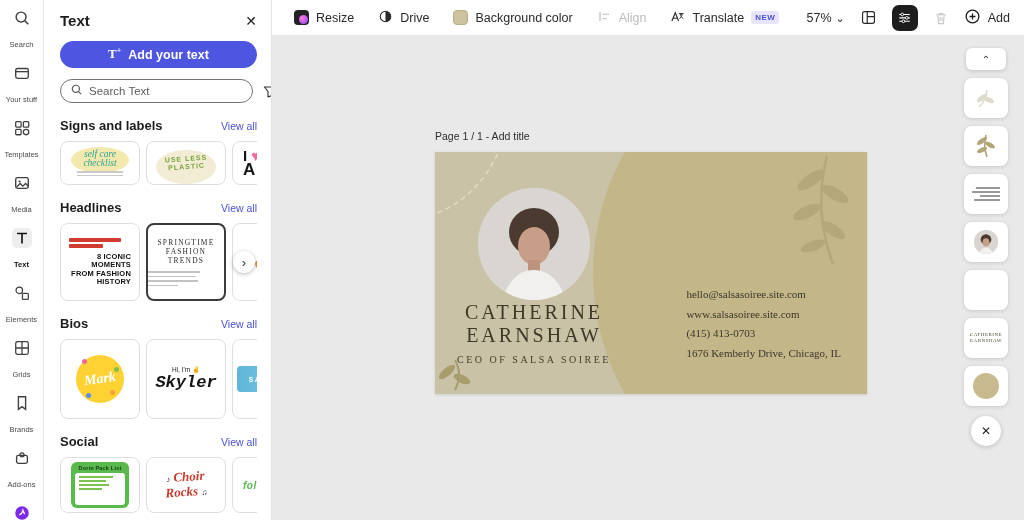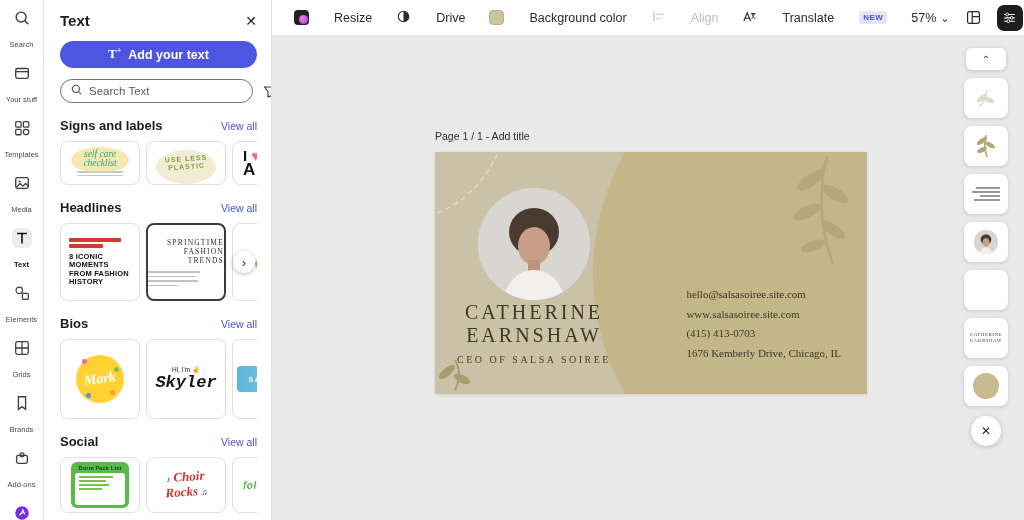--- a/index.html
+++ b/index.html
@@ -41,25 +41,25 @@
 .blob{position:absolute;border-radius:50%}
 .blob.yellow{left:10px;top:5px;width:58px;height:26px;background:#f3e8ad}
 .blob.cream{left:9px;top:8px;width:60px;height:34px;background:#f2ecd4}
 .script-teal{position:relative;font-family:"Liberation Serif",serif;font-style:italic;font-size:9.5px;line-height:9px;color:#2ba39b;text-align:center;z-index:1}
 .mini-lines{position:relative;margin-top:3px;display:flex;flex-direction:column;gap:2px;align-items:center;z-index:1}
 .mini-lines i{display:block;width:46px;height:1.5px;background:#c9c9c9}
 .plastic-txt{position:relative;font-size:7px;font-weight:700;letter-spacing:1px;color:#7aa23c;text-align:center;transform:rotate(-4deg);z-index:1;line-height:8px}
 .iheart{font-weight:800;font-size:15px;color:#141414;line-height:14px;text-align:left;width:100%;padding-left:10px}
 .iheart .hrt{color:#f0699f}
 .ar{font-weight:800;font-size:17px;color:#141414;letter-spacing:1px}
-.head1{width:100%;padding:7px 8px;text-align:left}
+.head1{width:100%;padding:7px 8px;text-align:right}
 .redbar{height:4px;background:#d23b2f;border-radius:1px;margin-bottom:2px}
 .redbar.b1{width:52px}.redbar.b2{width:34px;margin-bottom:5px}
 .head1-title{font-size:7.5px;font-weight:800;color:#101010;line-height:8.5px;letter-spacing:.2px}
-.head2{width:100%;padding:9px 0;text-align:right}
+.head2{width:100%;padding:9px 0;text-align:center}
 .head2-title{font-family:"Liberation Serif",serif;font-size:7.5px;letter-spacing:1.2px;color:#2e2e2e;line-height:9px}
 .glines{margin-top:6px;display:flex;flex-direction:column;gap:3px}
 .glines i{display:block;height:1.5px;background:#c2c2c2}
 .glines i:nth-child(1){width:52px}.glines i:nth-child(2){width:48px}.glines i:nth-child(3){width:50px}.glines i:nth-child(4){width:30px}
 .orange-squig{width:40px;height:9px;border-radius:5px;background:#e8913f;transform:rotate(-6deg);margin-left:6px}
 .mark-circle{width:48px;height:48px;border-radius:50%;background:#ffd233;display:flex;align-items:center;justify-content:center;position:relative}
 .mark-txt{font-family:"Liberation Serif",serif;font-style:italic;font-weight:700;font-size:14px;color:#fff;transform:rotate(-8deg)}
 .dot{position:absolute;width:5px;height:5px;border-radius:50%}
 .dot.p{background:#f2679b;left:6px;top:4px}
 .dot.g{background:#7cc24f;right:5px;top:12px}
@@ -72,21 +72,21 @@
 .dorm-title{font-size:5.5px;font-weight:800;color:#123c10;letter-spacing:.2px}
 .dorm-list{margin-top:2px;flex:1;width:100%;background:#fff;border-radius:3px;padding:3px 4px;display:flex;flex-direction:column;gap:2.5px}
 .dorm-list i{display:block;height:1.5px;background:#7cc24f}
 .dorm-list i:nth-child(1){width:80%}.dorm-list i:nth-child(2){width:65%}.dorm-list i:nth-child(3){width:72%}.dorm-list i:nth-child(4){width:55%}
 .choir{font-family:"Liberation Serif",serif;font-style:italic;font-weight:700;font-size:13px;color:#c8392e;line-height:13px;text-align:center;transform:rotate(-4deg)}
 .notes{font-size:8px;color:#222;font-style:normal}
 .follow{font-weight:800;font-style:italic;font-size:10px;color:#59b94c;letter-spacing:.5px;width:100%;padding-left:10px;text-align:left}
 
 
 .topbar{position:absolute;left:272px;right:0;top:0;height:36px;background:#fff;border-bottom:1px solid #e6e6e6;display:flex;align-items:center;padding:0 14px 0 22px;gap:24px;z-index:4}
-.tb-item{display:flex;align-items:center;gap:25px;font-size:12.5px;color:#2a2a2a;cursor:pointer;white-space:nowrap}
+.tb-item{display:flex;align-items:center;gap:7px;font-size:12.5px;color:#2a2a2a;cursor:pointer;white-space:nowrap}
 .tb-item.disabled{color:#bdbdbd;cursor:default}
 .resize-ic{width:15px;height:15px;border-radius:4px;background:#222;position:relative}
 .resize-ic::after{content:"";position:absolute;right:1.5px;bottom:1.5px;width:9px;height:9px;border-radius:50%;background:radial-gradient(circle at 35% 35%,#ff7ad9,#8b3dff)}
 .bg-swatch{width:15px;height:15px;border-radius:4px;background:#cdc3a0;border:1px solid #b9ae87}
 .new-badge{font-size:8px;font-weight:700;color:#4a51d6;background:#e7e4ff;padding:2px 4px;border-radius:3px;letter-spacing:.5px}
 .tb-right{margin-left:auto;display:flex;align-items:center;gap:15px}
 .zoom{display:flex;align-items:center;gap:4px;font-size:12.5px;color:#2a2a2a;cursor:pointer}
 .zoom .chev{font-size:11px;line-height:8px}
 .blackbtn{width:26px;height:26px;border-radius:7px;background:#1d1d1d;display:flex;align-items:center;justify-content:center;cursor:pointer}
 .iconbtn{display:flex;align-items:center;justify-content:center;cursor:pointer}

